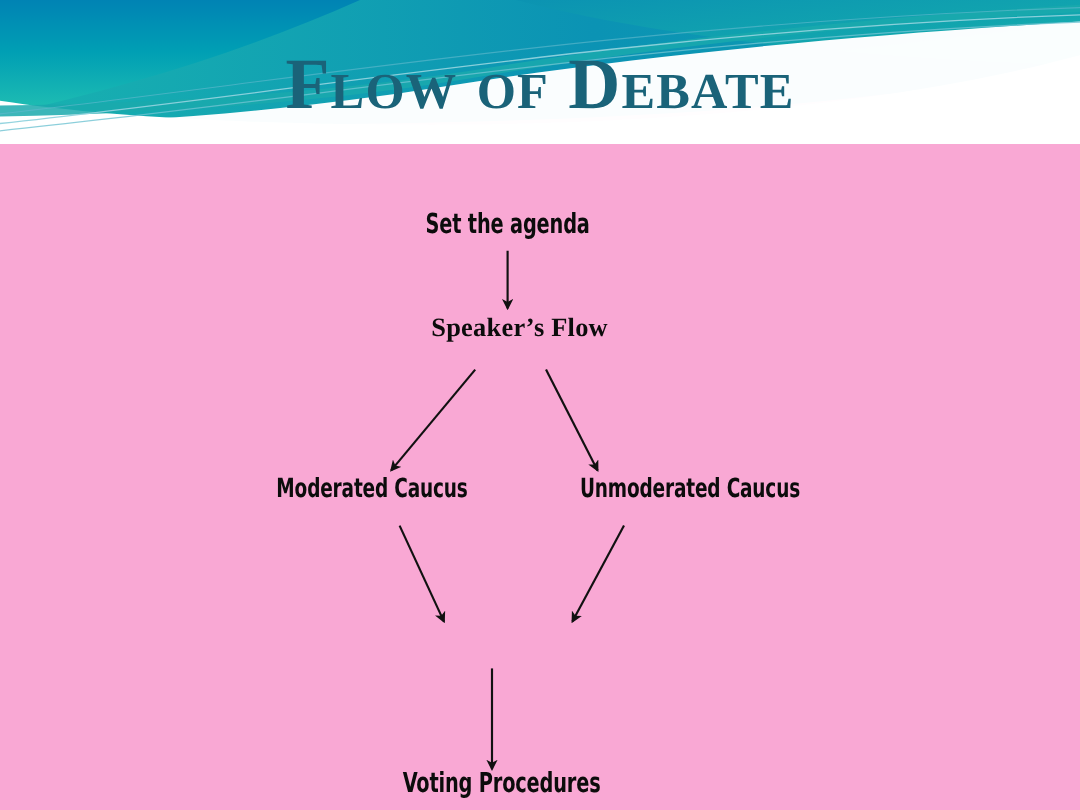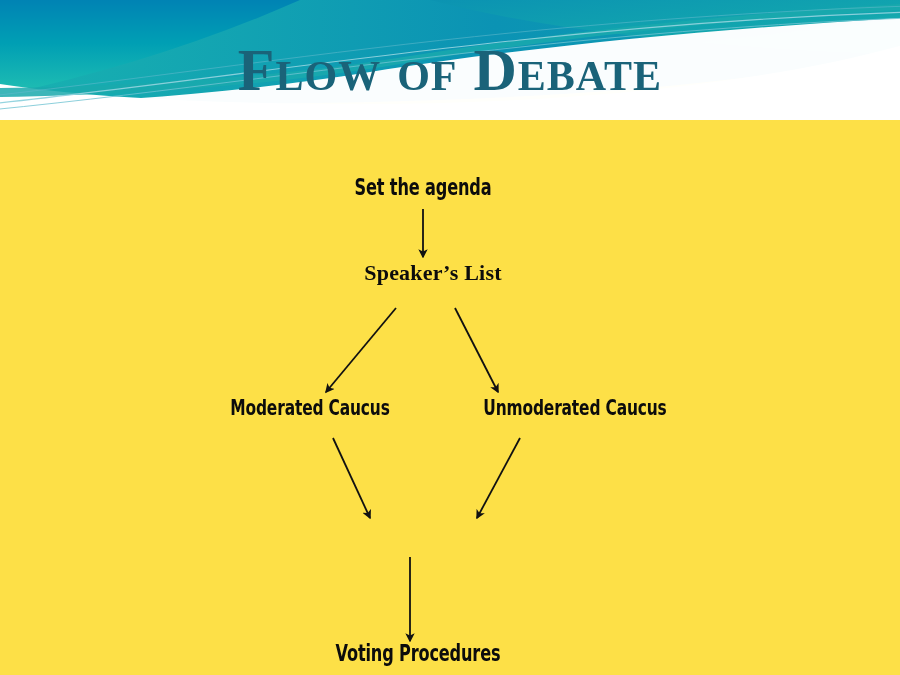--- a/index.html
+++ b/index.html
@@ -11,21 +11,21 @@
     width: 900px;
     height: 675px;
     font-family: "Liberation Serif", serif;
     overflow: hidden;
   }
 
   #slide {
     position: relative;
     width: 900px;
     height: 675px;
-    background: #fde047;
+    background: #f9a8d4;
     overflow: hidden;
   }
 
   
   #banner {
     position: absolute;
     left: 0;
     top: 0;
     width: 900px;
     height: 120px;
@@ -172,21 +172,21 @@
 
       <line x1="333" y1="410" x2="370" y2="490" stroke="#111111" stroke-width="1.8" marker-end="url(#ah)"></line>
 
       <line x1="520" y1="410" x2="477" y2="490" stroke="#111111" stroke-width="1.8" marker-end="url(#ah)"></line>
 
       <line x1="410" y1="529" x2="410" y2="613" stroke="#111111" stroke-width="1.8" marker-end="url(#ah)"></line>
     </svg>
 
     <div class="node cond" id="n-agenda">Set the agenda</div>
 
-    <div class="node serif" id="n-speakers">Speaker’s List</div>
+    <div class="node serif" id="n-speakers">Speaker’s Flow</div>
 
     <div class="node cond" id="n-modcaucus">Moderated Caucus</div>
 
     <div class="node cond" id="n-unmodcaucus">Unmoderated Caucus</div>
 
 
     <div class="node cond" id="n-voting">Voting Procedures</div>
 
   </div>
 </div>

